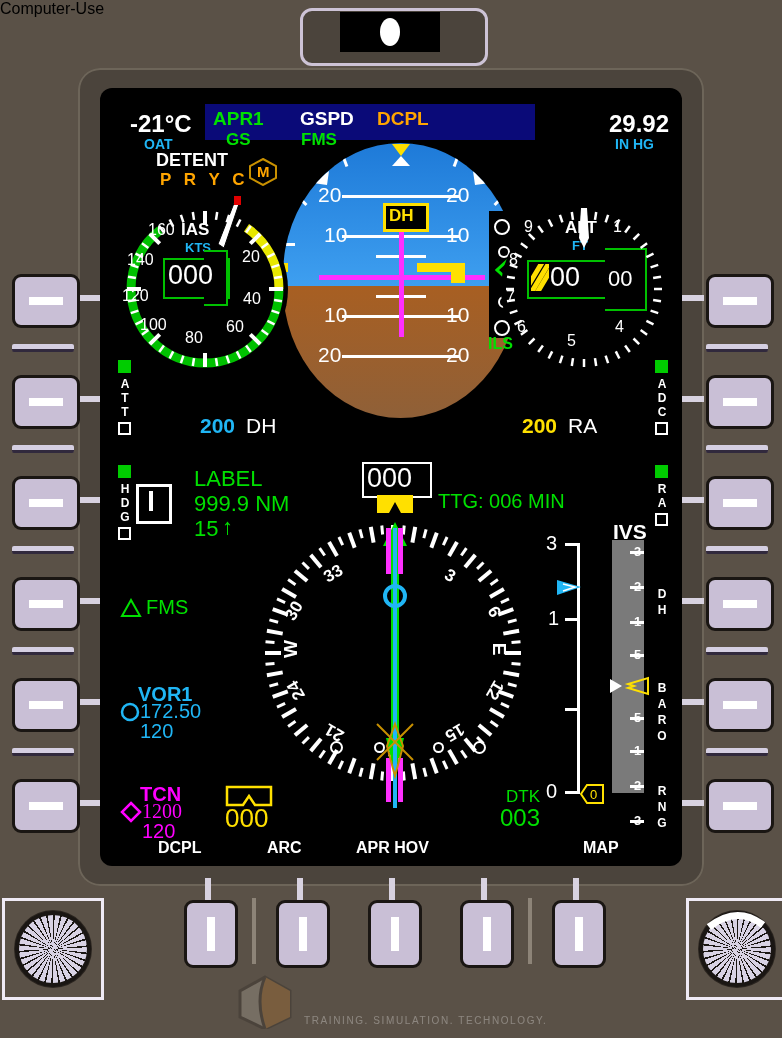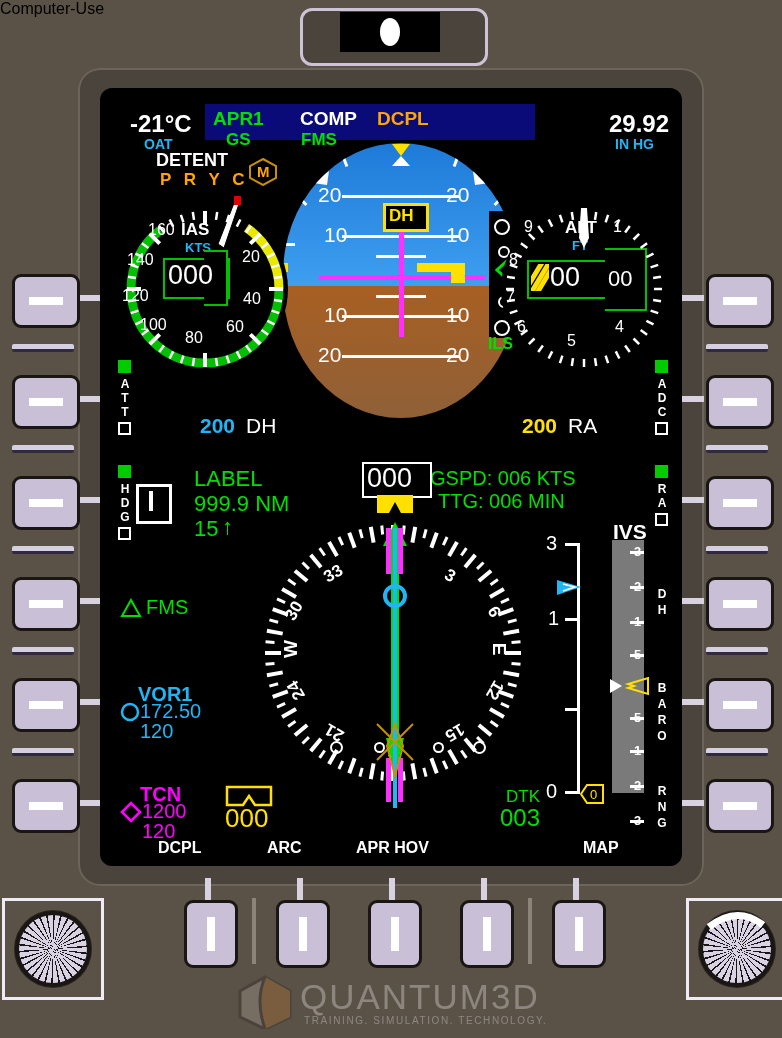--- a/index.html
+++ b/index.html
@@ -180,21 +180,21 @@
      <path d="M2,22 Q30,0 56,20" stroke="#fff" stroke-width="7" fill="none"></path>
     </svg>
 </div>
 
 
 <div class="abs" id="screen">
 
   <div class="abs" id="topbar"></div>
   <div class="t g" style="left:113px;top:20px;font-size:19px;font-weight:bold;">APR1</div>
   <div class="t g" style="left:126px;top:42px;font-size:17px;font-weight:bold;">GS</div>
-  <div class="t w" style="left:200px;top:20px;font-size:19px;font-weight:bold;">COMP</div>
+  <div class="t w" style="left:200px;top:20px;font-size:19px;font-weight:bold;">GSPD</div>
   <div class="t g" style="left:201px;top:42px;font-size:17px;font-weight:bold;">FMS</div>
   <div class="t am" style="left:277px;top:20px;font-size:19px;font-weight:bold;">DCPL</div>
 
   <div class="t w" style="left:30px;top:22px;font-size:24px;font-weight:bold;">-21°C</div>
   <div class="t cy" style="left:44px;top:48px;font-size:14px;font-weight:bold;">OAT</div>
   <div class="t w" style="left:56px;top:62px;font-size:18px;font-weight:bold;">DETENT</div>
   <div class="t am" style="left:60px;top:82px;font-size:17px;font-weight:bold;letter-spacing:4px;">P R Y C</div>
 
   <svg class="abs" width="30" height="28" style="left:148px;top:70px;">
     <polygon points="15,1 28,8 28,20 15,27 2,20 2,8" fill="none" stroke="#c89000" stroke-width="2"></polygon>
@@ -349,38 +349,37 @@
   <div class="t cy" style="left:100px;top:326px;font-size:21px;font-weight:bold;">200</div>
   <div class="t w" style="left:146px;top:326px;font-size:21px;">DH</div>
   <div class="t ye" style="left:422px;top:326px;font-size:21px;font-weight:bold;">200</div>
   <div class="t w" style="left:468px;top:326px;font-size:21px;">RA</div>
 
   <div class="t g" style="left:94px;top:378px;font-size:22px;">LABEL</div>
   <div class="t g" style="left:94px;top:403px;font-size:22px;">999.9 NM</div>
   <div class="t g" style="left:94px;top:428px;font-size:22px;">15</div>
   <div class="t g" style="left:122px;top:426px;font-size:22px;">↑</div>
 
-  <div class="t g" style="left:330px;top:379px;font-size:20px;">GSPD: 006 KTS</div>
   <div class="t g" style="left:338px;top:402px;font-size:20px;">TTG: 006 MIN</div>
 
   <svg class="abs" width="22" height="20" style="left:20px;top:510px;">
     <polygon points="11,2 20,18 2,18" fill="none" stroke="#00e000" stroke-width="2"></polygon>
     </svg>
   <div class="t g" style="left:46px;top:508px;font-size:20px;">FMS</div>
   <div class="t cy" style="left:38px;top:595px;font-size:20px;font-weight:bold;">VOR1</div>
   <svg class="abs" width="20" height="20" style="left:20px;top:614px;">
     <circle cx="10" cy="10" r="8" fill="none" stroke="#20b6f5" stroke-width="2.5"></circle>
     </svg>
   <div class="t cy" style="left:40px;top:612px;font-size:20px;">172.50</div>
   <div class="t cy" style="left:40px;top:632px;font-size:20px;">120</div>
   <div class="t mg" style="left:40px;top:695px;font-size:20px;font-weight:bold;">TCN</div>
   <svg class="abs" width="22" height="22" style="left:20px;top:713px;">
     <polygon points="11,2 20,11 11,20 2,11" fill="none" stroke="#ff00ff" stroke-width="2.5"></polygon>
     </svg>
-  <div class="t mg" style="left:42px;top:712px;font-size:20px;">1200</div>
+  <div class="t mg" style="left:42px;top:712px;font-size:20px;font-family:Liberation Serif, serif;">1200</div>
   <div class="t mg" style="left:42px;top:732px;font-size:20px;">120</div>
 
   <svg class="abs" width="48" height="24" style="left:125px;top:695px;">
     <path d="M2,22 L2,4 L46,4 L46,22 L30,22 L24,13 L18,22 Z" fill="none" stroke="#ffe000" stroke-width="2.5"></path>
     </svg>
   <div class="t ye" style="left:125px;top:715px;font-size:26px;">000</div>
 
   <div class="abs" id="compass"></div>
   <svg class="abs" width="262" height="262" style="left:162px;top:434px;">
     <g id="cticks">
@@ -556,21 +555,20 @@
   <div class="menuitem" style="left:483px;bottom:9px;">MAP</div>
 </div>
 
 
 <div class="abs" id="logo">
   <svg class="abs" width="60" height="54" style="left:5px;top:0;">
     <polygon points="30,2 55,16 55,42 30,54 5,42 5,16" fill="#b9b2a6" stroke="#2b2620" stroke-width="3"></polygon>
     <path d="M30,2 L55,16 L55,42 L30,54 Q20,25 30,2 Z" fill="#c07a2a"></path>
     <path d="M30,54 Q20,25 30,2" stroke="#2b2620" stroke-width="3" fill="none"></path>
   </svg>
-  <div id="logo-text">QUANTUM3D</div>
   <div id="logo-tag">TRAINING. SIMULATION. TECHNOLOGY.</div>
 </div>
 
 
 
 <svg class="abs" width="166" height="166" style="left:122px;top:206px;pointer-events:none;">
     <g id="as-ticks">
       <line x1="83.0" y1="5.0" x2="83.0" y2="19.0" stroke="#fff" stroke-width="4"></line>
       <line x1="95.2" y1="6.0" x2="94.0" y2="13.9" stroke="#fff" stroke-width="2.5"></line>
       <line x1="107.1" y1="8.8" x2="104.6" y2="16.4" stroke="#fff" stroke-width="2.5"></line>

